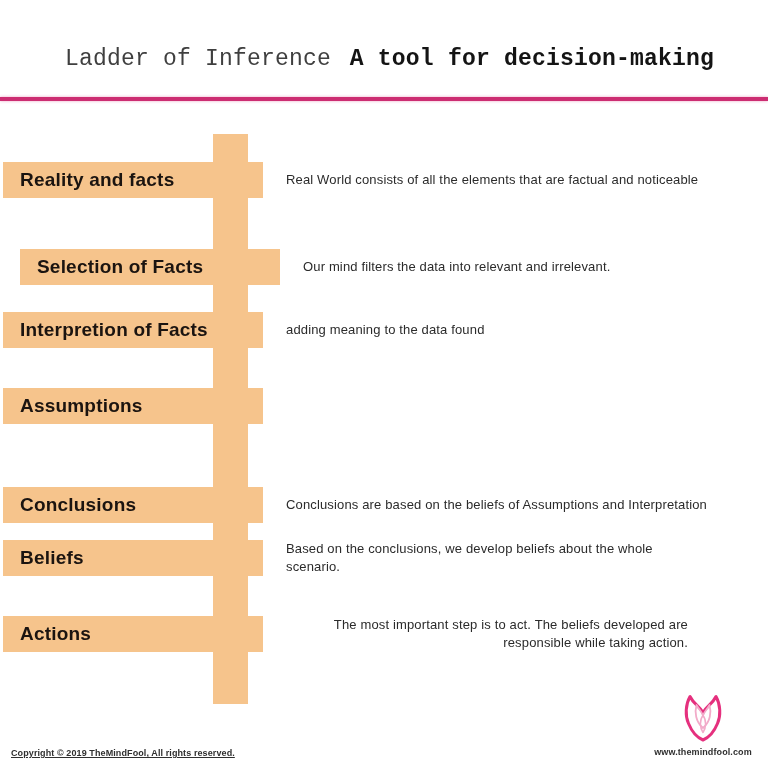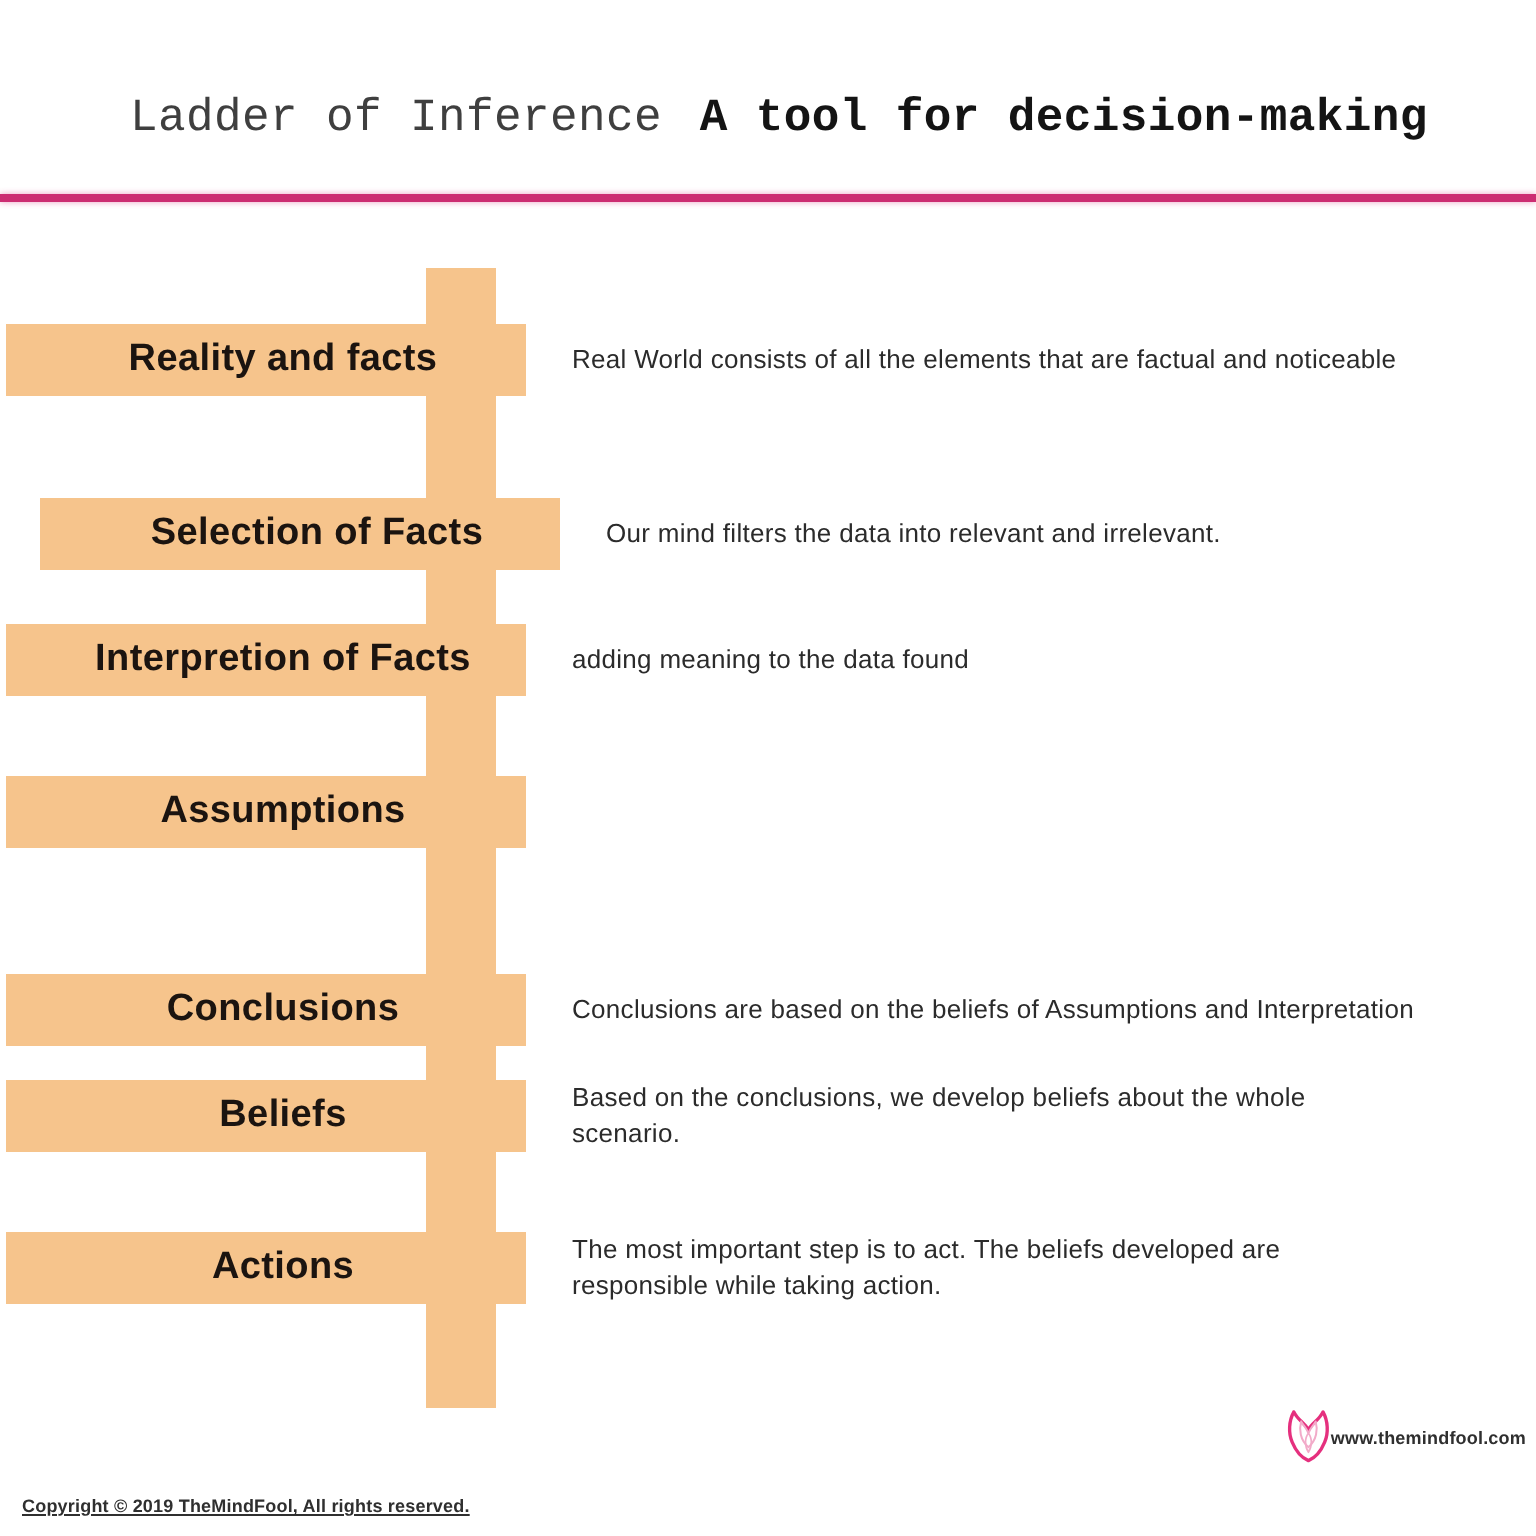--- a/index.html
+++ b/index.html
@@ -56,58 +56,57 @@
   .rows .rung-row:nth-child(5){top:487px;}
   .rows .rung-row:nth-child(6){top:540px;}
   .rows .rung-row:nth-child(7){top:616px;}
   .rung{
     position:absolute;
     left:3px;top:0;
     width:260px;height:36px;
     background:var(--rung-fill);
     display:flex;align-items:center;
     padding-left:17px;
-    justify-content:center;
   }
   .rung-label{
     font-size:19px;
     font-weight:800;
     color:#1b1410;
     letter-spacing:.2px;
     white-space:nowrap;
   }
   .desc{
     position:absolute;
     left:286px;top:50%;
     transform:translateY(-50%);
     max-width:480px;
     font-size:13px;
     line-height:18px;
     color:#2b2b2b;
     letter-spacing:.15px;
   }
   .rows .rung-row:nth-child(6) .desc{max-width:368px;}
-  .rows .rung-row:nth-child(7) .desc{max-width:402px;}
+  .rows .rung-row:nth-child(7) .desc{max-width:402px;text-align:right;}
 
   
   .copyright{
     position:absolute;
     left:11px;top:748px;
     font-size:9px;
     font-weight:700;
     color:#2f2f2f;
     letter-spacing:.1px;
     text-decoration:underline;
   }
   .brand{
     position:absolute;
     right:5px;top:691px;
     width:120px;
     display:flex;
-    flex-direction:row;
+    flex-direction:column;
     align-items:center;
   }
   .tulip{width:40px;height:54px;display:block;}
   .website{
     font-size:9px;
     font-weight:700;
     color:#2f2f2f;
     margin-top:2px;
     letter-spacing:.1px;
     white-space:nowrap;

